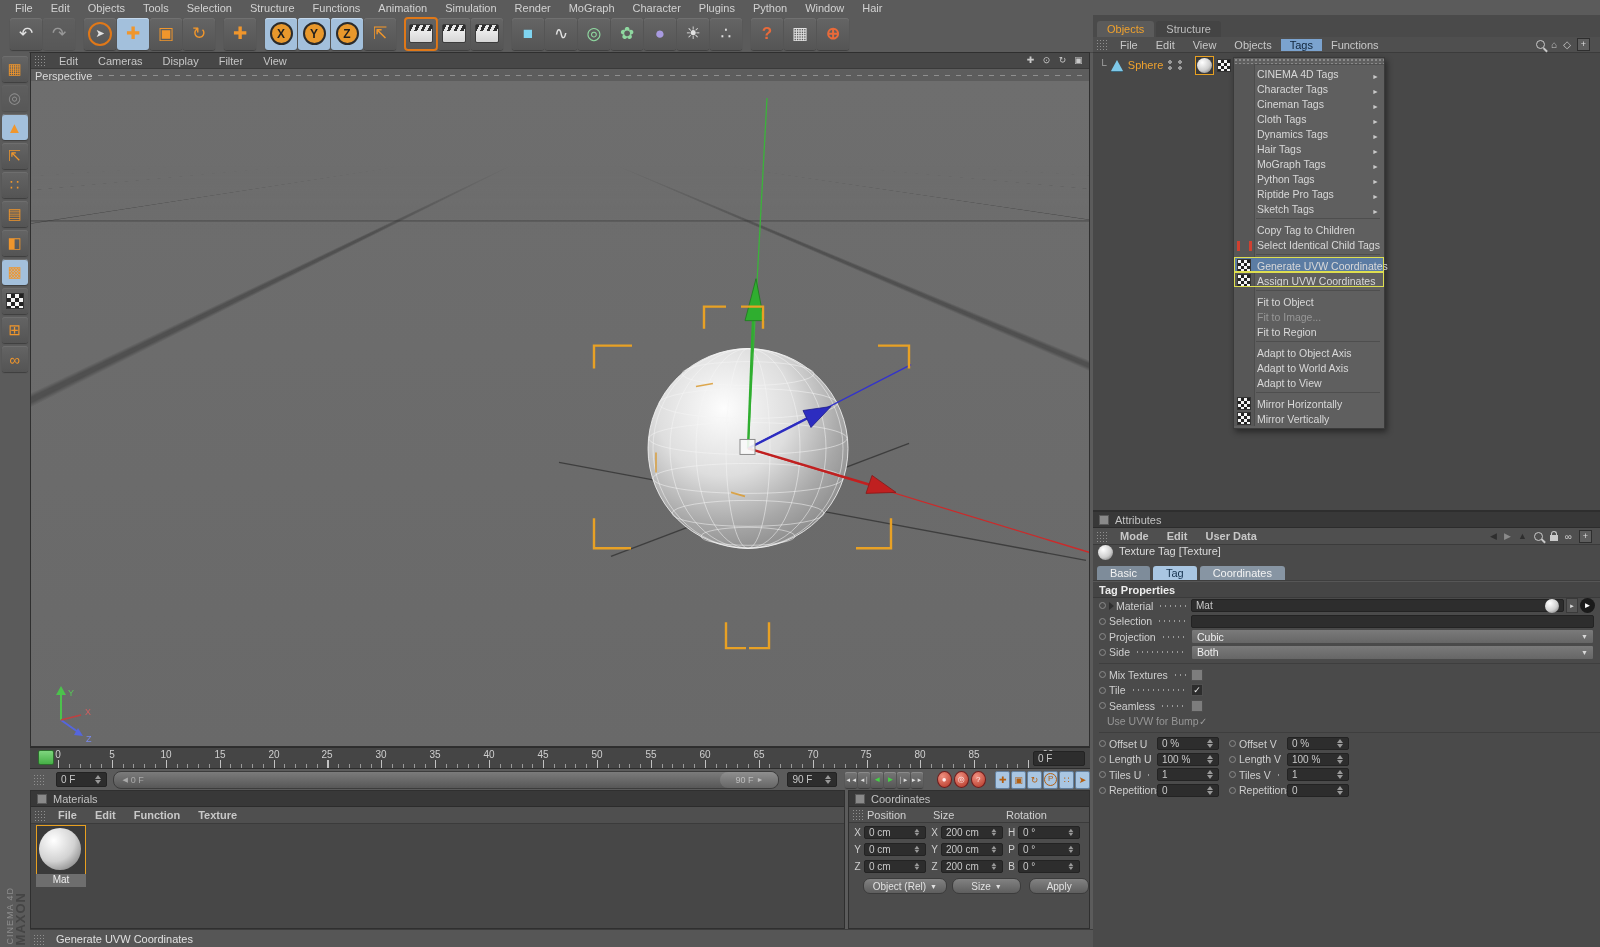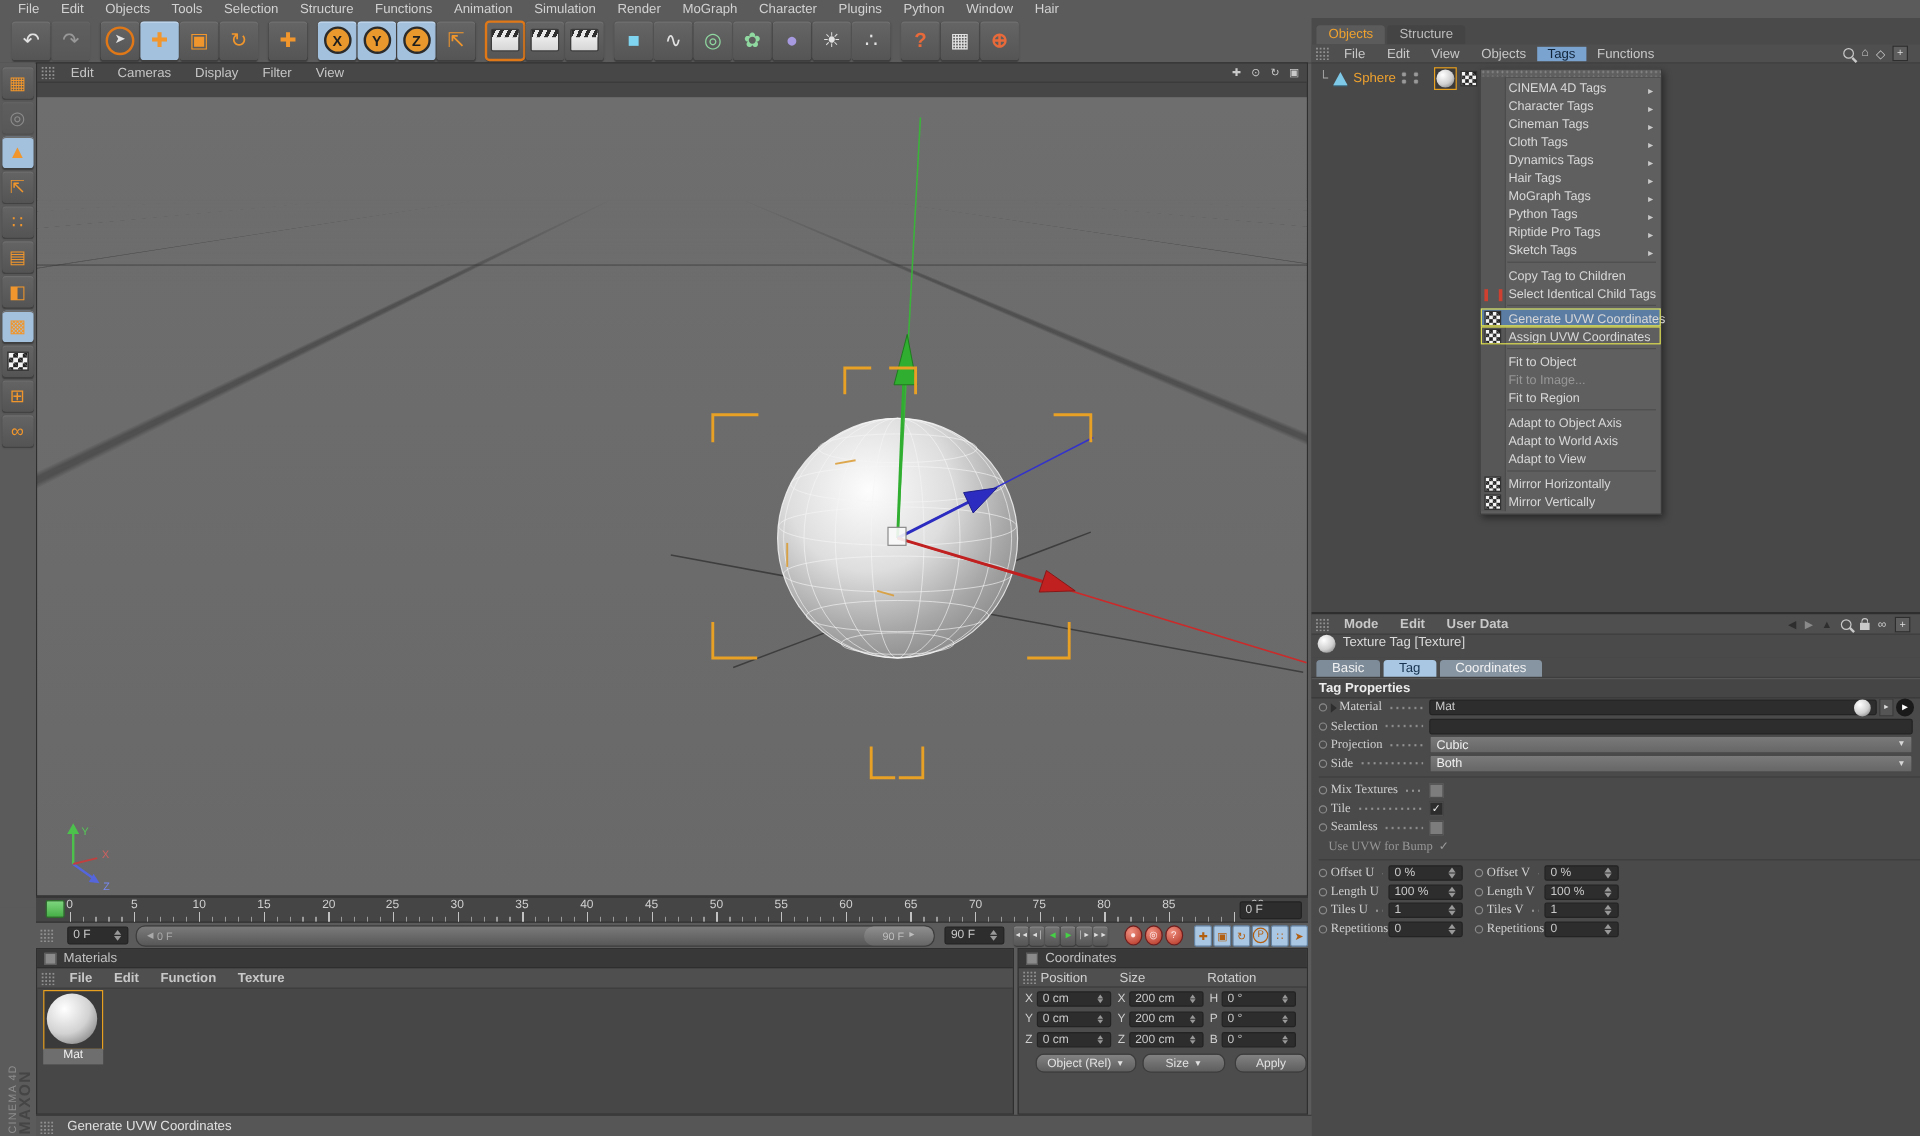--- a/index.html
+++ b/index.html
@@ -169,21 +169,21 @@
   #attr-tabs{height:16px;display:flex;align-items:flex-end;padding-left:4px;background:#4a4a4a;border-bottom:1px solid #3e3e3e;}
   .atab{height:14px;padding:0 13px;display:flex;align-items:center;border-radius:3px 3px 0 0;margin-right:3px;color:#f2f2f2;cursor:pointer;}
   .atab.t1{background:#7e8c9a;}
   .atab.t2{background:#a9c6e2;color:#16324e;}
   .atab.t3{background:#8795a3;}
   #attr-section{height:15px;background:#454545;border-top:1px solid #565656;border-bottom:1px solid #3a3a3a;
       display:flex;align-items:center;padding-left:6px;font-weight:bold;color:#ececec;}
   .arow{display:flex;align-items:center;height:15.5px;padding-left:6px;}
   .adot{width:5px;height:5px;border:1px solid #8a8a8a;border-radius:50%;margin-right:3px;flex:0 0 5px;}
   .aexp{width:0;height:0;border-top:4px solid transparent;border-bottom:4px solid transparent;border-left:5px solid #2e2e2e;margin-right:2px;}
-  .albl{color:#cfcfcf;font-size:10.5px;white-space:nowrap;font-family:Liberation Serif, serif;}
+  .albl{color:#cfcfcf;font-size:10.5px;white-space:nowrap;}
   .albl.dim{color:#969696;}
   .lead{flex:1;height:2px;margin:0 5px;max-width:999px;
         background:radial-gradient(circle,#9a9a9a 0.7px,transparent 1px);background-size:5px 2px;background-position:0 50%;}
   .lcell{width:92px;flex:0 0 92px;display:flex;align-items:center;}
   .lcell2{width:58px;flex:0 0 58px;display:flex;align-items:center;}
   .afield{flex:1;height:13px;margin-right:6px;}
   .dd{flex:1;height:13px;margin-right:6px;background:linear-gradient(#7a7a7a,#666);border:1px solid #4a4a4a;border-radius:2px;
       display:flex;align-items:center;padding:0 5px;color:#f0f0f0;font-size:10.5px;cursor:pointer;}
   .dd .dda{margin-left:auto;font-size:7px;color:#d8d8d8;}
   .cb{width:10px;height:10px;background:#7d7d7d;border:1px solid #4f4f4f;cursor:pointer;}
@@ -343,20 +343,24 @@
     <span class="mi">Cameras</span>
     <span class="mi">Display</span>
     <span class="mi">Filter</span>
     <span class="mi">View</span>
     <span id="vp-nav">
       <span class="nico">✚</span>
       <span class="nico">⊙</span>
       <span class="nico">↻</span>
       <span class="nico">▣</span>
     </span>
+  </div>
+  <div id="vp-label">
+    <span>Perspective</span>
+    <span class="dash"></span>
   </div>
   <div id="vp-canvas">
     <div id="horizon-wrap">
         <div id="grid-plane"></div>
       </div>
     <div id="horizon-fade"></div>
     <svg id="vp-svg" viewBox="0 0 1058 666" preserveAspectRatio="none">
       <defs>
         <radialGradient id="sph" cx="38%" cy="30%" r="75%">
           <stop offset="0%" stop-color="#fdfdfd"></stop>
@@ -663,20 +667,24 @@
       <span class="dotpair"></span>
       <span class="dotpair"></span>
       <span class="selball">
           <span class="ball15"></span>
         </span>
       <span class="checker13 tagchk"></span>
     </div>
   </div>
 
   <div id="attr">
+    <div class="ptitle">
+      <span class="sq"></span>
+      <span>Attributes</span>
+    </div>
     <div class="pmenu">
       <span class="grip"></span>
       <span class="mi">Mode</span>
       <span class="mi">Edit</span>
       <span class="mi">User Data</span>
       <span id="attr-icons">
         <span class="aico">◀</span>
         <span class="aico dim">▶</span>
         <span class="aico">▲</span>
         <span class="mag"></span>

